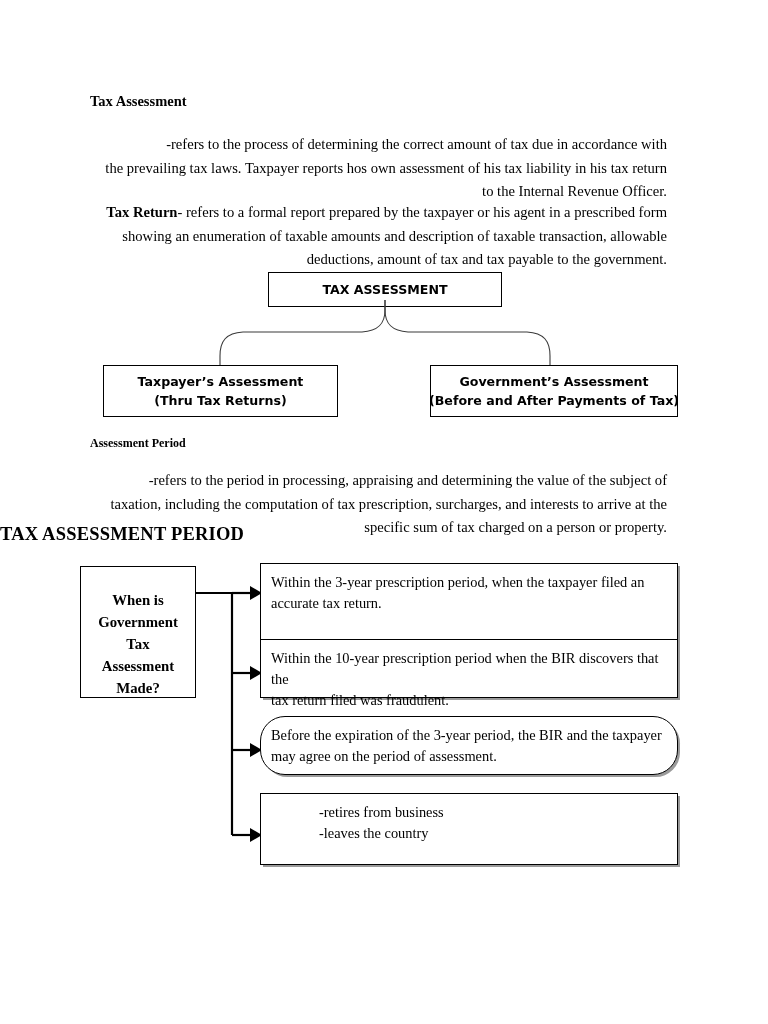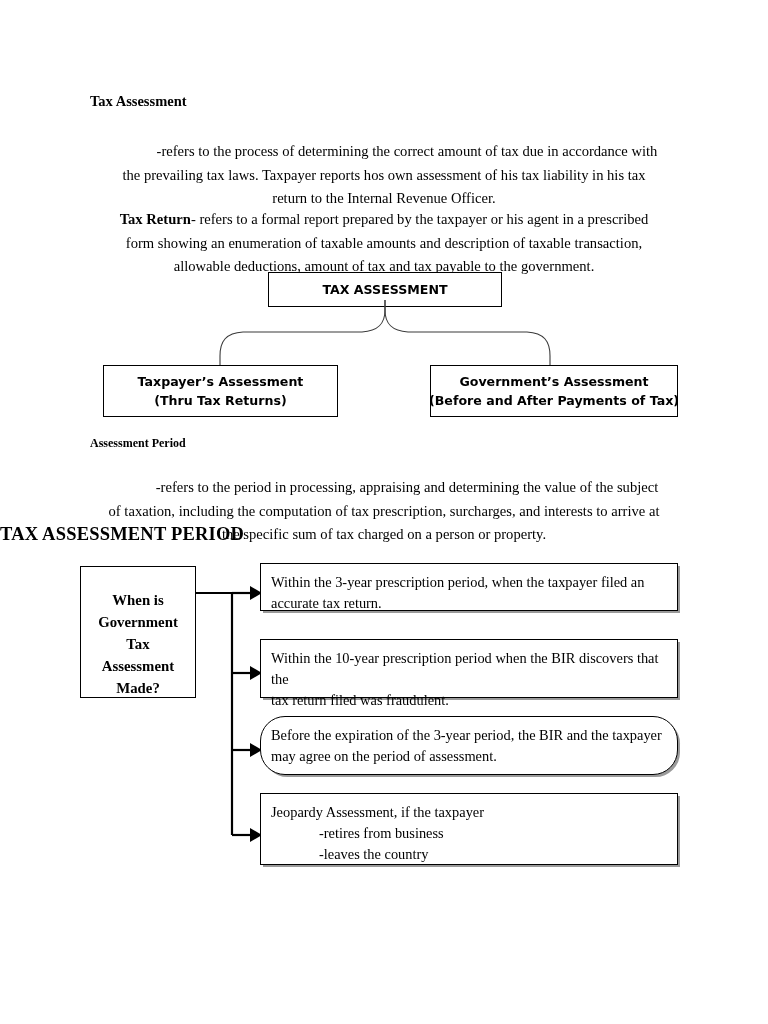--- a/index.html
+++ b/index.html
@@ -34,22 +34,22 @@
   }
   .heading-large {
     font-weight: bold;
     font-size: 12px;
     line-height: 1.2;
     margin: 0;
   }
   .para {
     font-size: 14.6px;
     line-height: 23.6px;
-    margin: 18px;
-    text-align: center;
+    margin: 11px;
+    text-align: right;
   }
   .para .indent { display: inline-block; width: 46px; }
   .para b { font-weight: bold; }
 
   .center-title {
     position: absolute;
     left: 0; width: 768px;
     text-align: left;
     font-weight: bold;
     font-size: 18.5px;
@@ -191,34 +191,33 @@
       <path d="M 42 255 L 62 255"></path>
     </g>
     <g fill="#000000">
       <polygon points="60,6 72,13 60,20"></polygon>
       <polygon points="60,86 72,93 60,100"></polygon>
       <polygon points="60,163 72,170 60,177"></polygon>
       <polygon points="60,248 72,255 60,262"></polygon>
     </g>
   </svg>
 
-  <div class="item-box" style="left:260px; top:563px; width:418px; height:48px;">
+  <div class="item-box" style="left:260px; top:563px; width:418px; height:77px;">
     <span class="ln">Within the 3-year prescription period, when the taxpayer filed an</span>
     <span class="ln">accurate tax return.</span>
   </div>
 
   <div class="item-box" style="left:260px; top:639px; width:418px; height:59px;">
     <span class="ln">Within the 10-year prescription period when the BIR discovers that the</span>
     <span class="ln">tax return filed was fraudulent.</span>
   </div>
 
   <div class="item-box" style="left:260px; top:716px; width:418px; height:59px;border-radius:25px;">
     <span class="ln">Before the expiration of the 3-year period, the BIR and the taxpayer</span>
     <span class="ln">may agree on the period of assessment.</span>
   </div>
 
   <div class="item-box" style="left:260px; top:793px; width:418px; height:72px;">
-    <span class="ln">Jeopardy Assessment, if the taxpayer</span>
     <span class="sub">-retires from business</span>
     <span class="sub">-leaves the country</span>
   </div>
 
 </div>
 
 </body></html>

